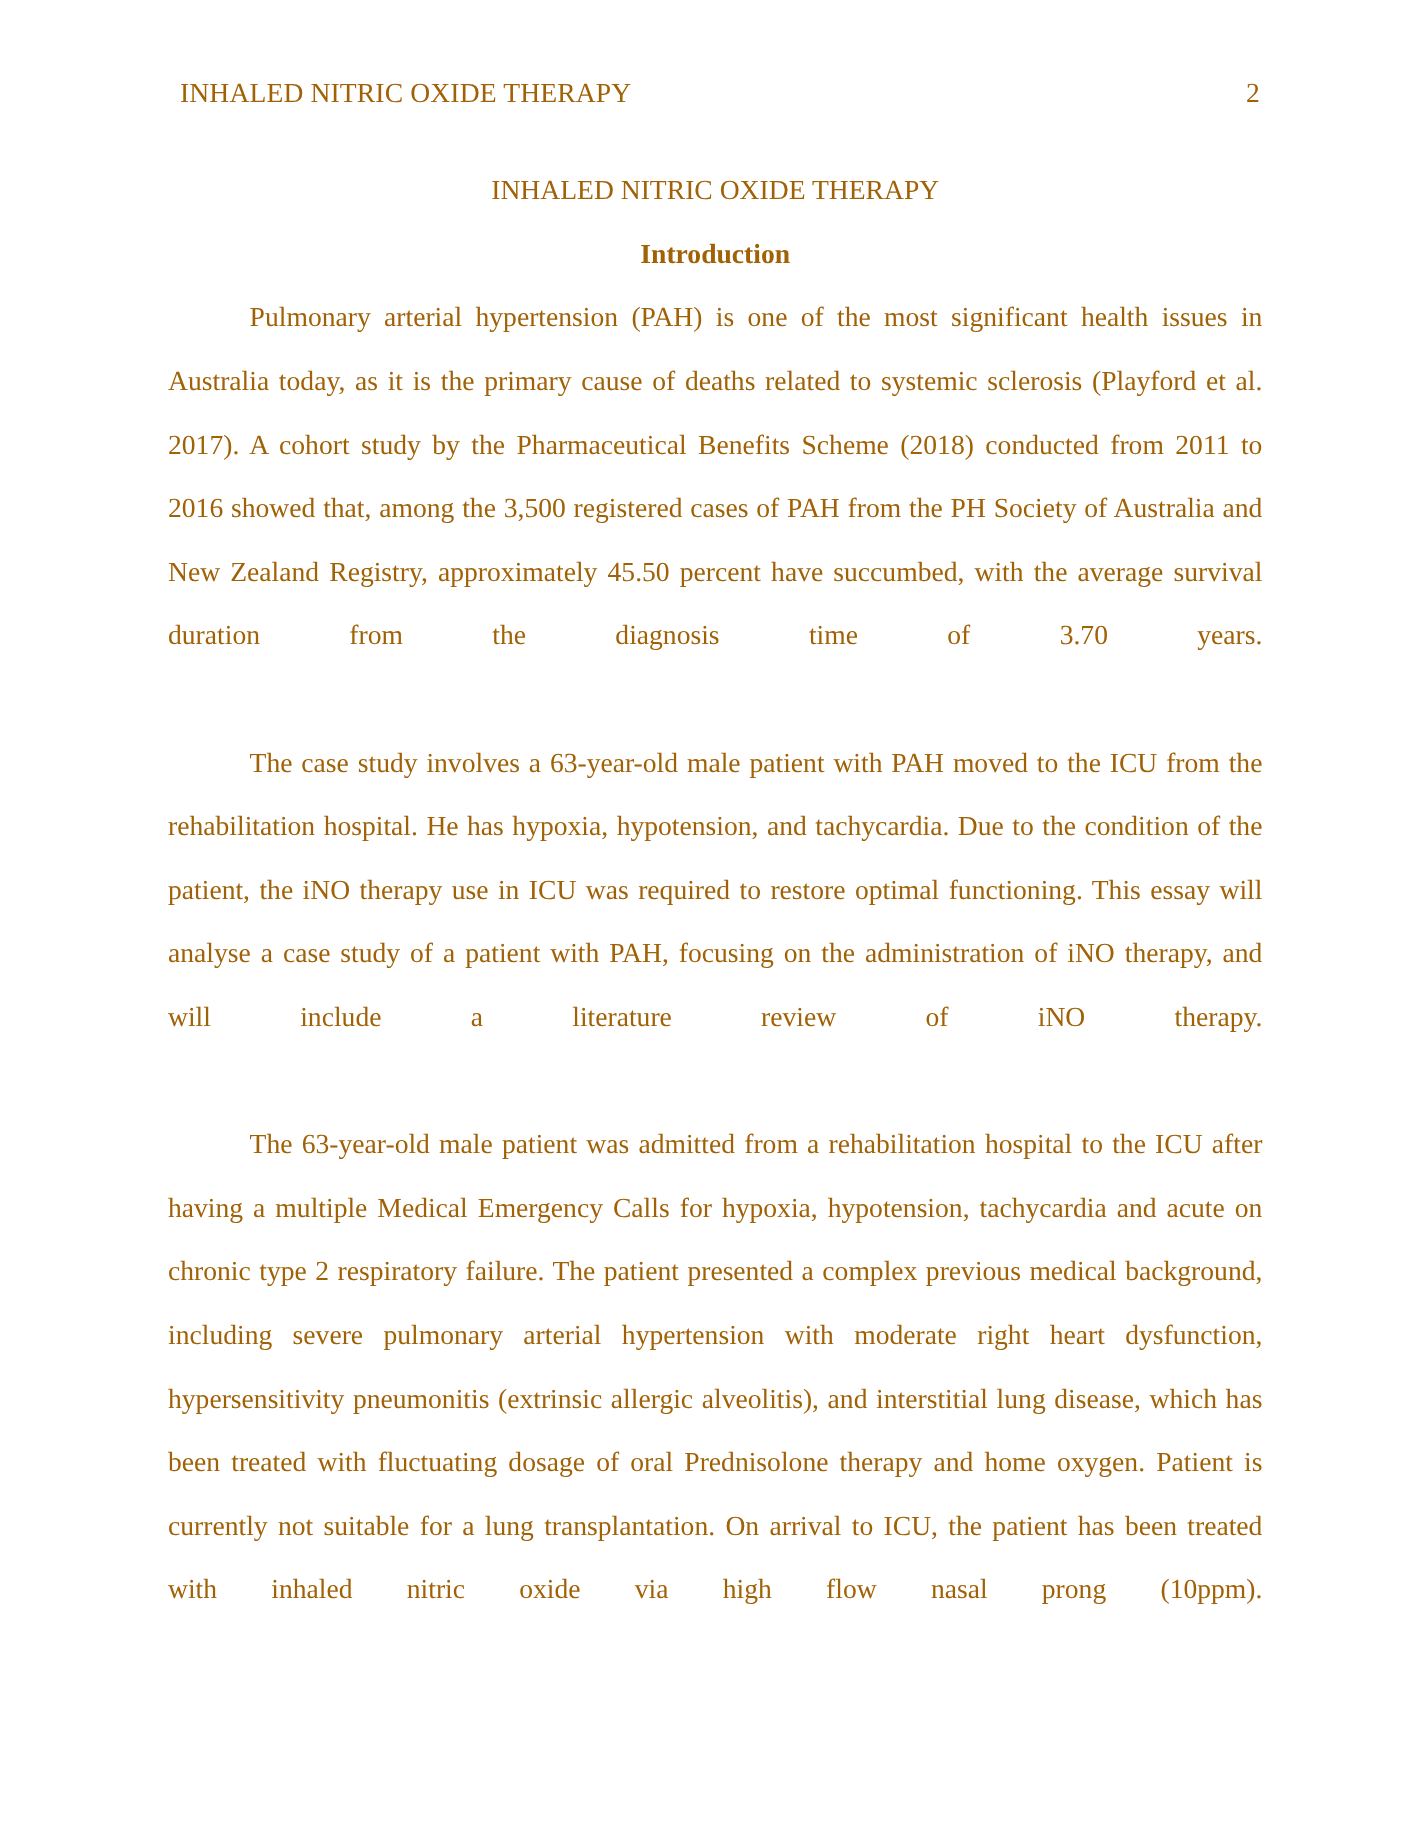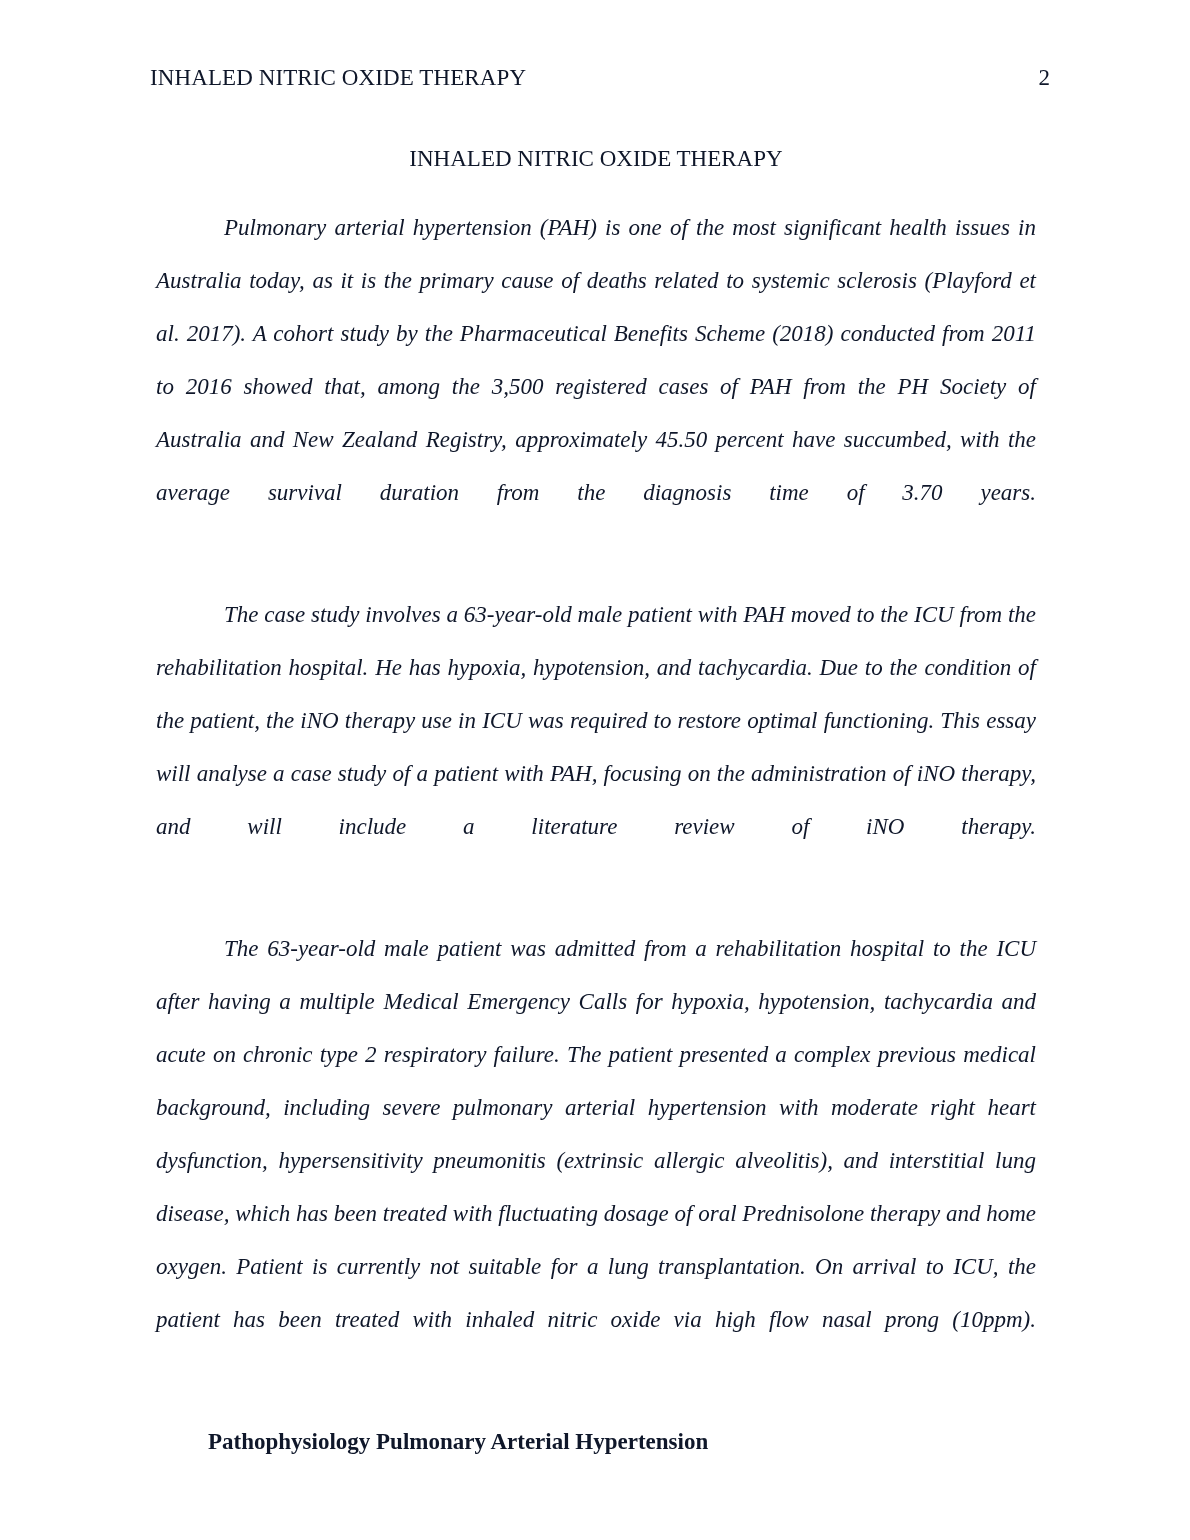--- a/index.html
+++ b/index.html
@@ -10,21 +10,21 @@
   }
 
   .page {
     position: relative;
     width: 1190px;
     height: 1540px;
     background: #ffffff;
     box-sizing: border-box;
     overflow: hidden;
     font-family: "Liberation Serif", "DejaVu Serif", serif;
-    color: #0f172a;
+    color: #a16207;
   }
 
   
   .running-header {
     position: absolute;
     top: 64px;
     left: 150px;
     width: 900px;
     display: flex;
     align-items: baseline;
@@ -82,28 +82,27 @@
   .heading-indent-bold {
     text-align: left;
     font-weight: bold;
     margin: 0;
     text-indent: 68px;
     line-height: 53px;
     font-size: 23px;
   }
 
   p.para {
-    margin: 16px;
+    margin: 0;
     text-indent: 68px;
     text-align: justify;
     text-justify: inter-word;
     line-height: 53px;
     font-size: 23px;
     hyphens: none;
-    font-style: italic;
   }
 
   
   p.para:after {
     content: "";
     display: inline-block;
     width: 100%;
   }
 </style>
 </head>
@@ -113,25 +112,25 @@
 
   <div class="running-header">
     <span class="running-header-title">INHALED NITRIC OXIDE THERAPY</span>
     <span class="running-header-pageno">2</span>
   </div>
 
   <div class="doc-body">
 
     <div class="title-centered">INHALED NITRIC OXIDE THERAPY</div>
 
+    <div class="heading-centered-bold">Introduction</div>
 
     <p class="para">Pulmonary arterial hypertension (PAH) is one of the most significant health issues in Australia today, as it is the primary cause of deaths related to systemic sclerosis (Playford et al. 2017). A cohort study by the Pharmaceutical Benefits Scheme (2018) conducted from 2011 to 2016 showed that, among the 3,500 registered cases of PAH from the PH Society of Australia and New Zealand Registry, approximately 45.50 percent have succumbed, with the average survival duration from the diagnosis time of 3.70 years.</p>
 
     <p class="para">The case study involves a 63-year-old male patient with PAH moved to the ICU from the rehabilitation hospital. He has hypoxia, hypotension, and tachycardia. Due to the condition of the patient, the iNO therapy use in ICU was required to restore optimal functioning. This essay will analyse a case study of a patient with PAH, focusing on the administration of iNO therapy, and will include a literature review of iNO therapy.</p>
 
 
     <p class="para">The 63-year-old male patient was admitted from a rehabilitation hospital to the ICU after having a multiple Medical Emergency Calls for hypoxia, hypotension, tachycardia and acute on chronic type 2 respiratory failure. The patient presented a complex previous medical background, including severe pulmonary arterial hypertension with moderate right heart dysfunction, hypersensitivity pneumonitis (extrinsic allergic alveolitis), and interstitial lung disease, which has been treated with fluctuating dosage of oral Prednisolone therapy and home oxygen. Patient is currently not suitable for a lung transplantation. On arrival to ICU, the patient has been treated with inhaled nitric oxide via high flow nasal prong (10ppm).</p>
 
-    <div class="heading-indent-bold">Pathophysiology Pulmonary Arterial Hypertension</div>
 
   </div>
 
 </div>
 
 </body></html>

